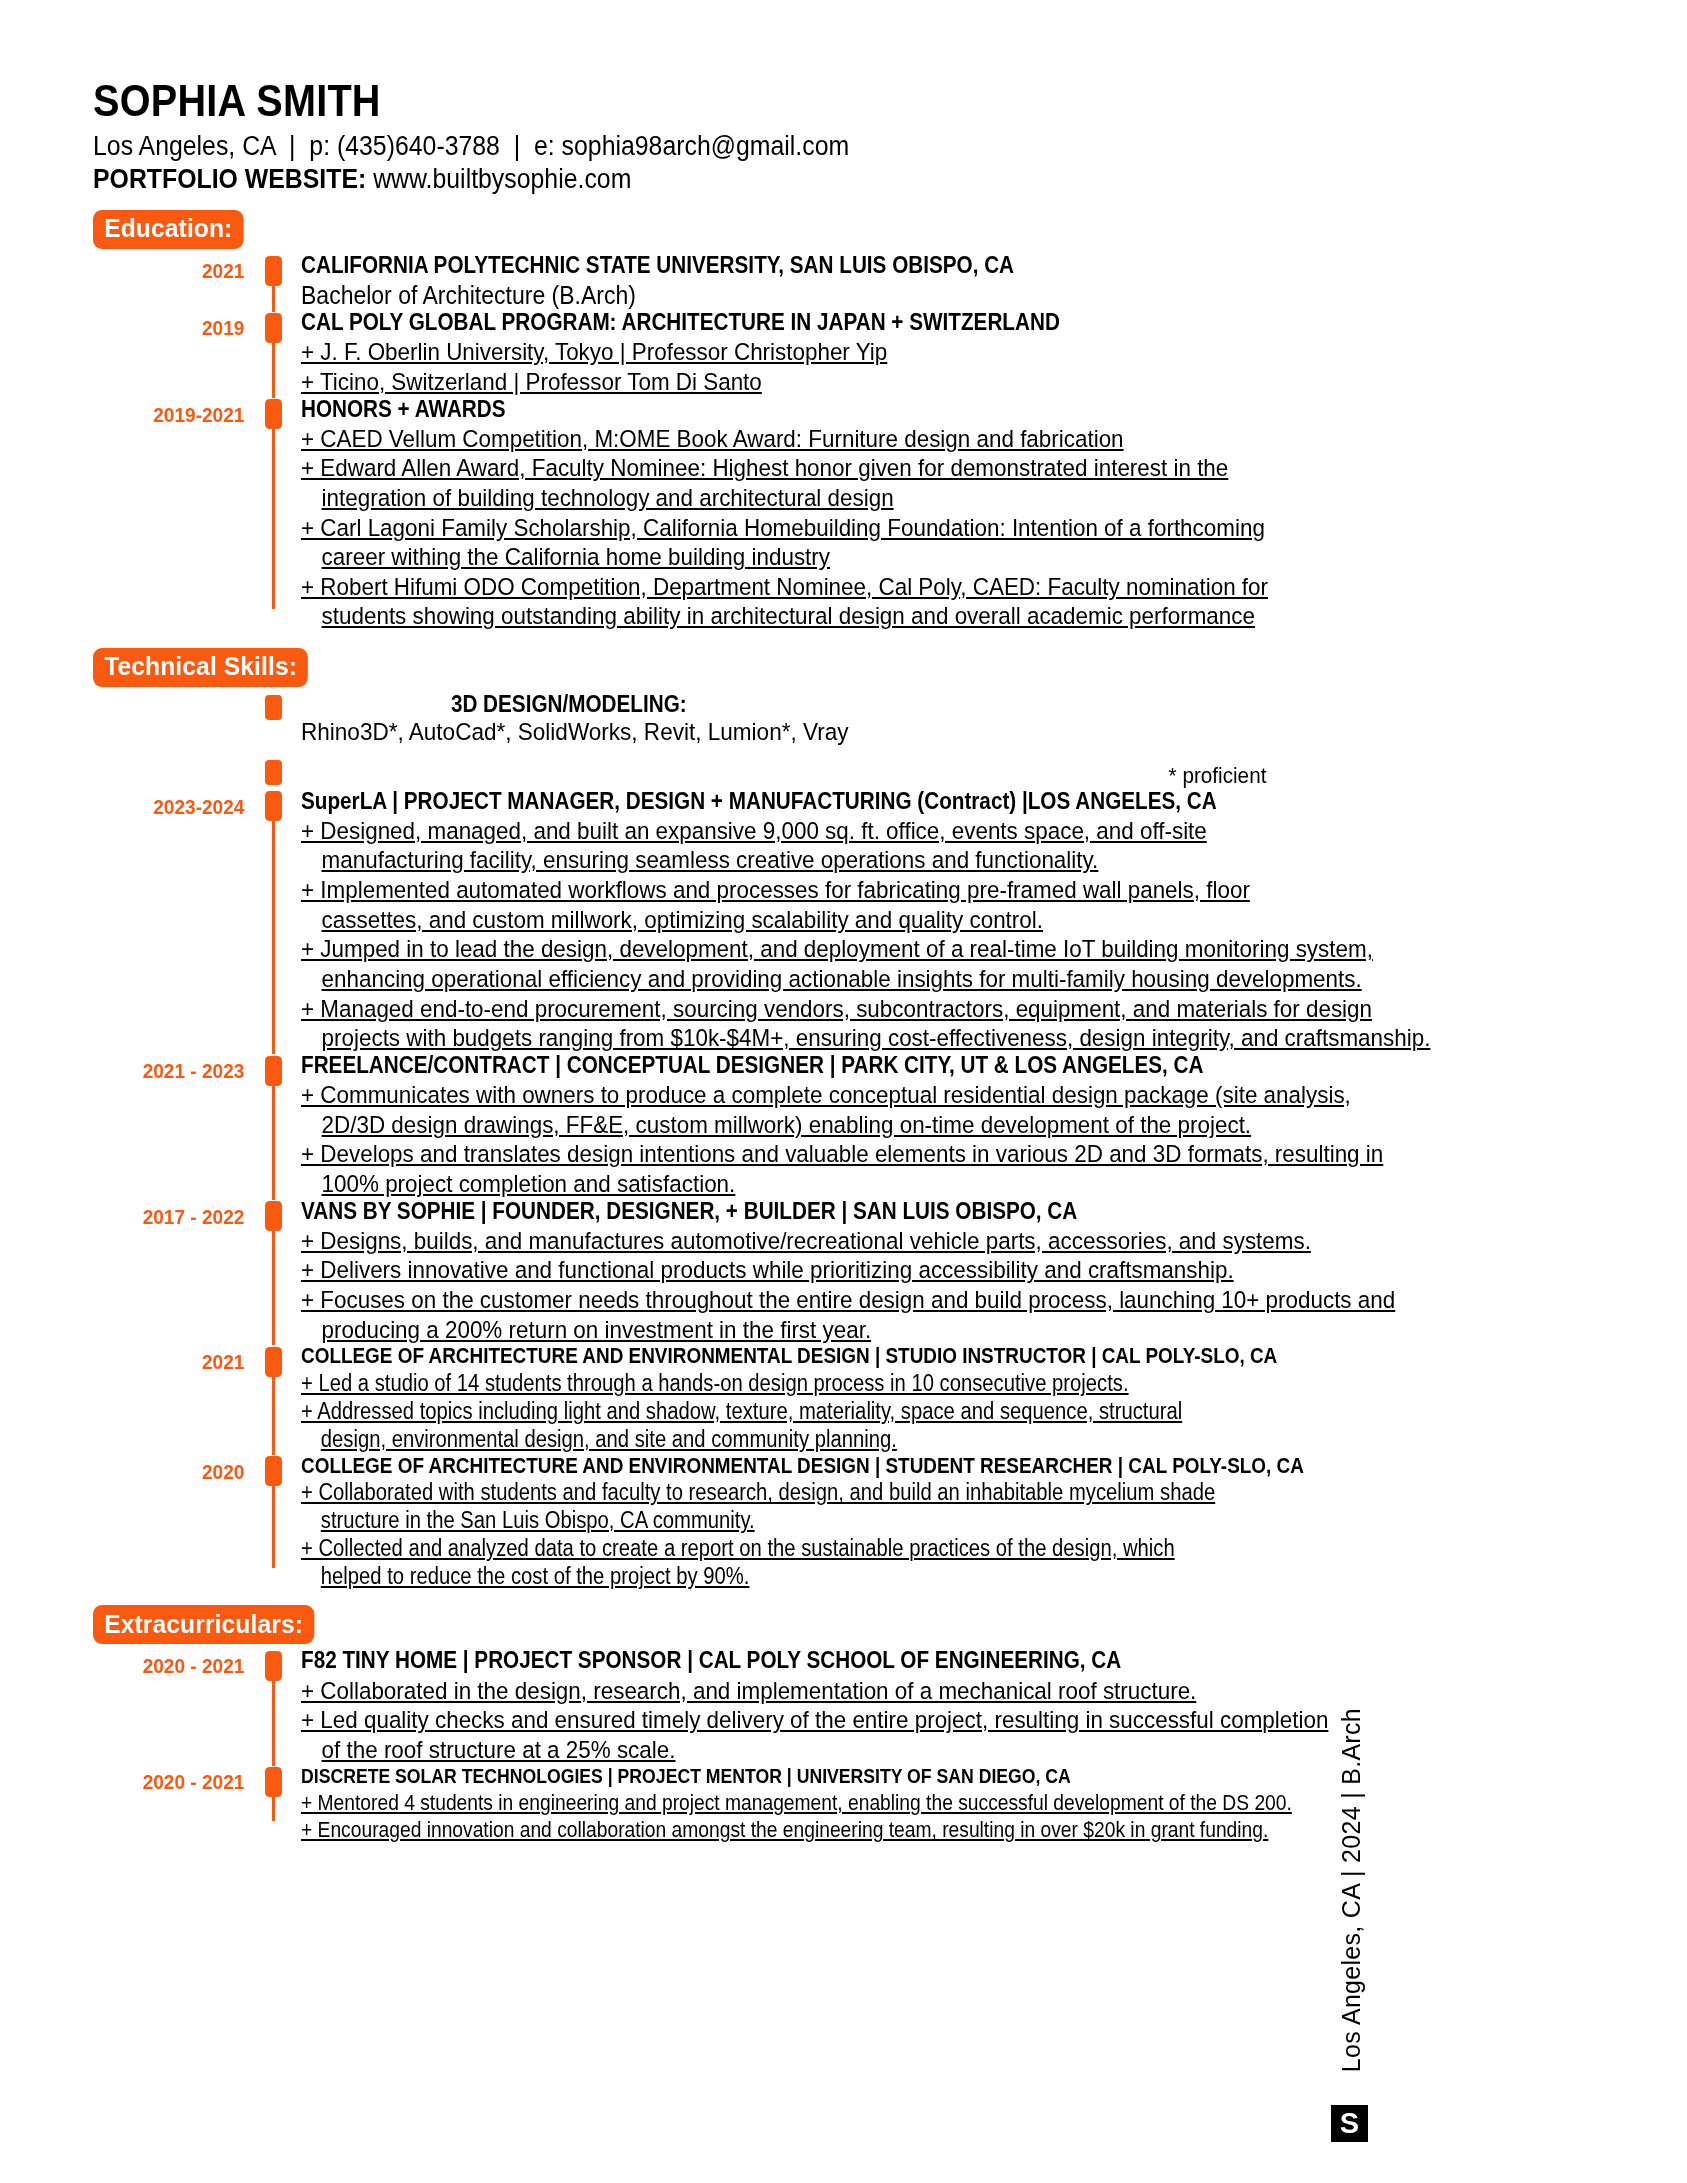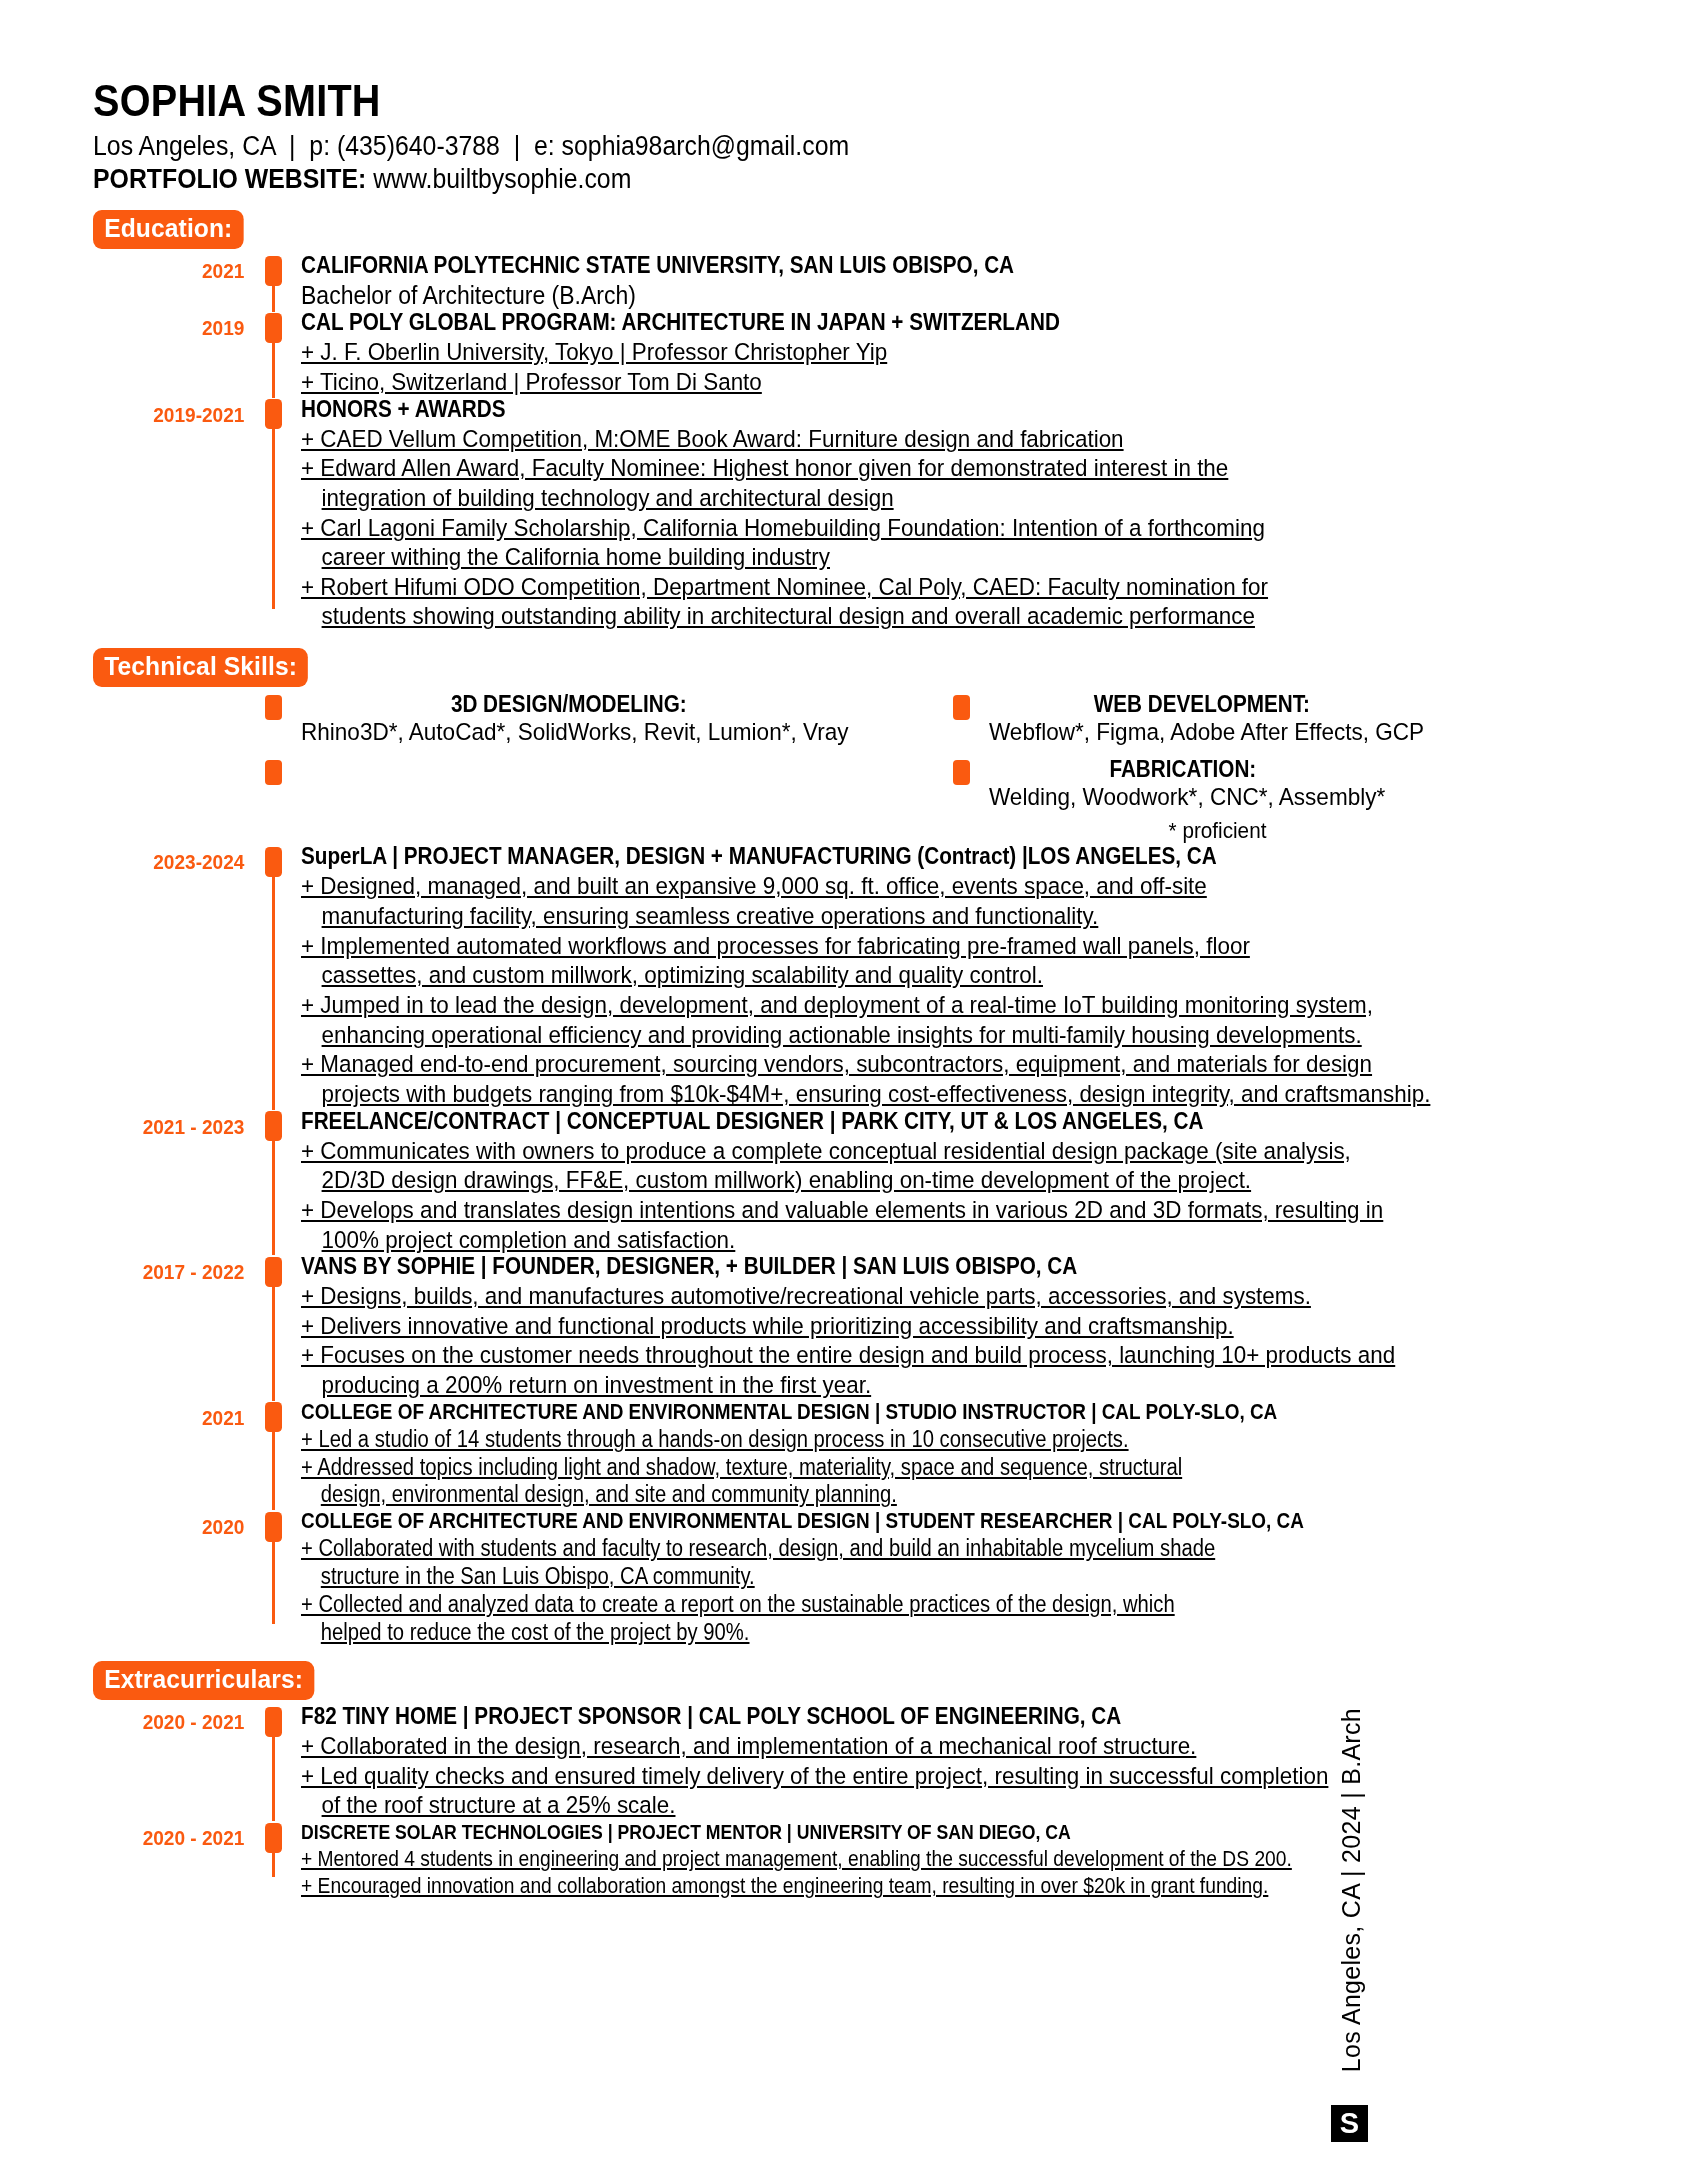--- a/index.html
+++ b/index.html
@@ -268,40 +268,20 @@
             <div class="skill-head">3D DESIGN/MODELING:</div>
             <div class="skill-list">Rhino3D*, AutoCad*, SolidWorks, Revit, Lumion*, Vray</div>
           </div>
         </div>
         <div class="skill-item">
           <div class="skill-mark">
             <i></i>
           </div>
         </div>
       </div>
-    <div class="skills-col" id="skills-right">
-        <div class="skill-item">
-          <div class="skill-mark">
-            <i></i>
-          </div>
-          <div class="skill-text">
-            <div class="skill-head">WEB DEVELOPMENT:</div>
-            <div class="skill-list">Webflow*, Figma, Adobe After Effects, GCP</div>
-          </div>
-        </div>
-        <div class="skill-item">
-          <div class="skill-mark">
-            <i></i>
-          </div>
-          <div class="skill-text">
-            <div class="skill-head">FABRICATION:</div>
-            <div class="skill-list">Welding, Woodwork*, CNC*, Assembly*</div>
-          </div>
-        </div>
-      </div>
   </div>
   <div class="proficient">*  proficient</div>
 
   <div class="tl" id="exp-list">
       <div class="tl-row">
         <div class="date-col">2023-2024</div>
         <div class="marker-col">
           <span class="vline"></span>
           <span class="sq"></span>
         </div>

